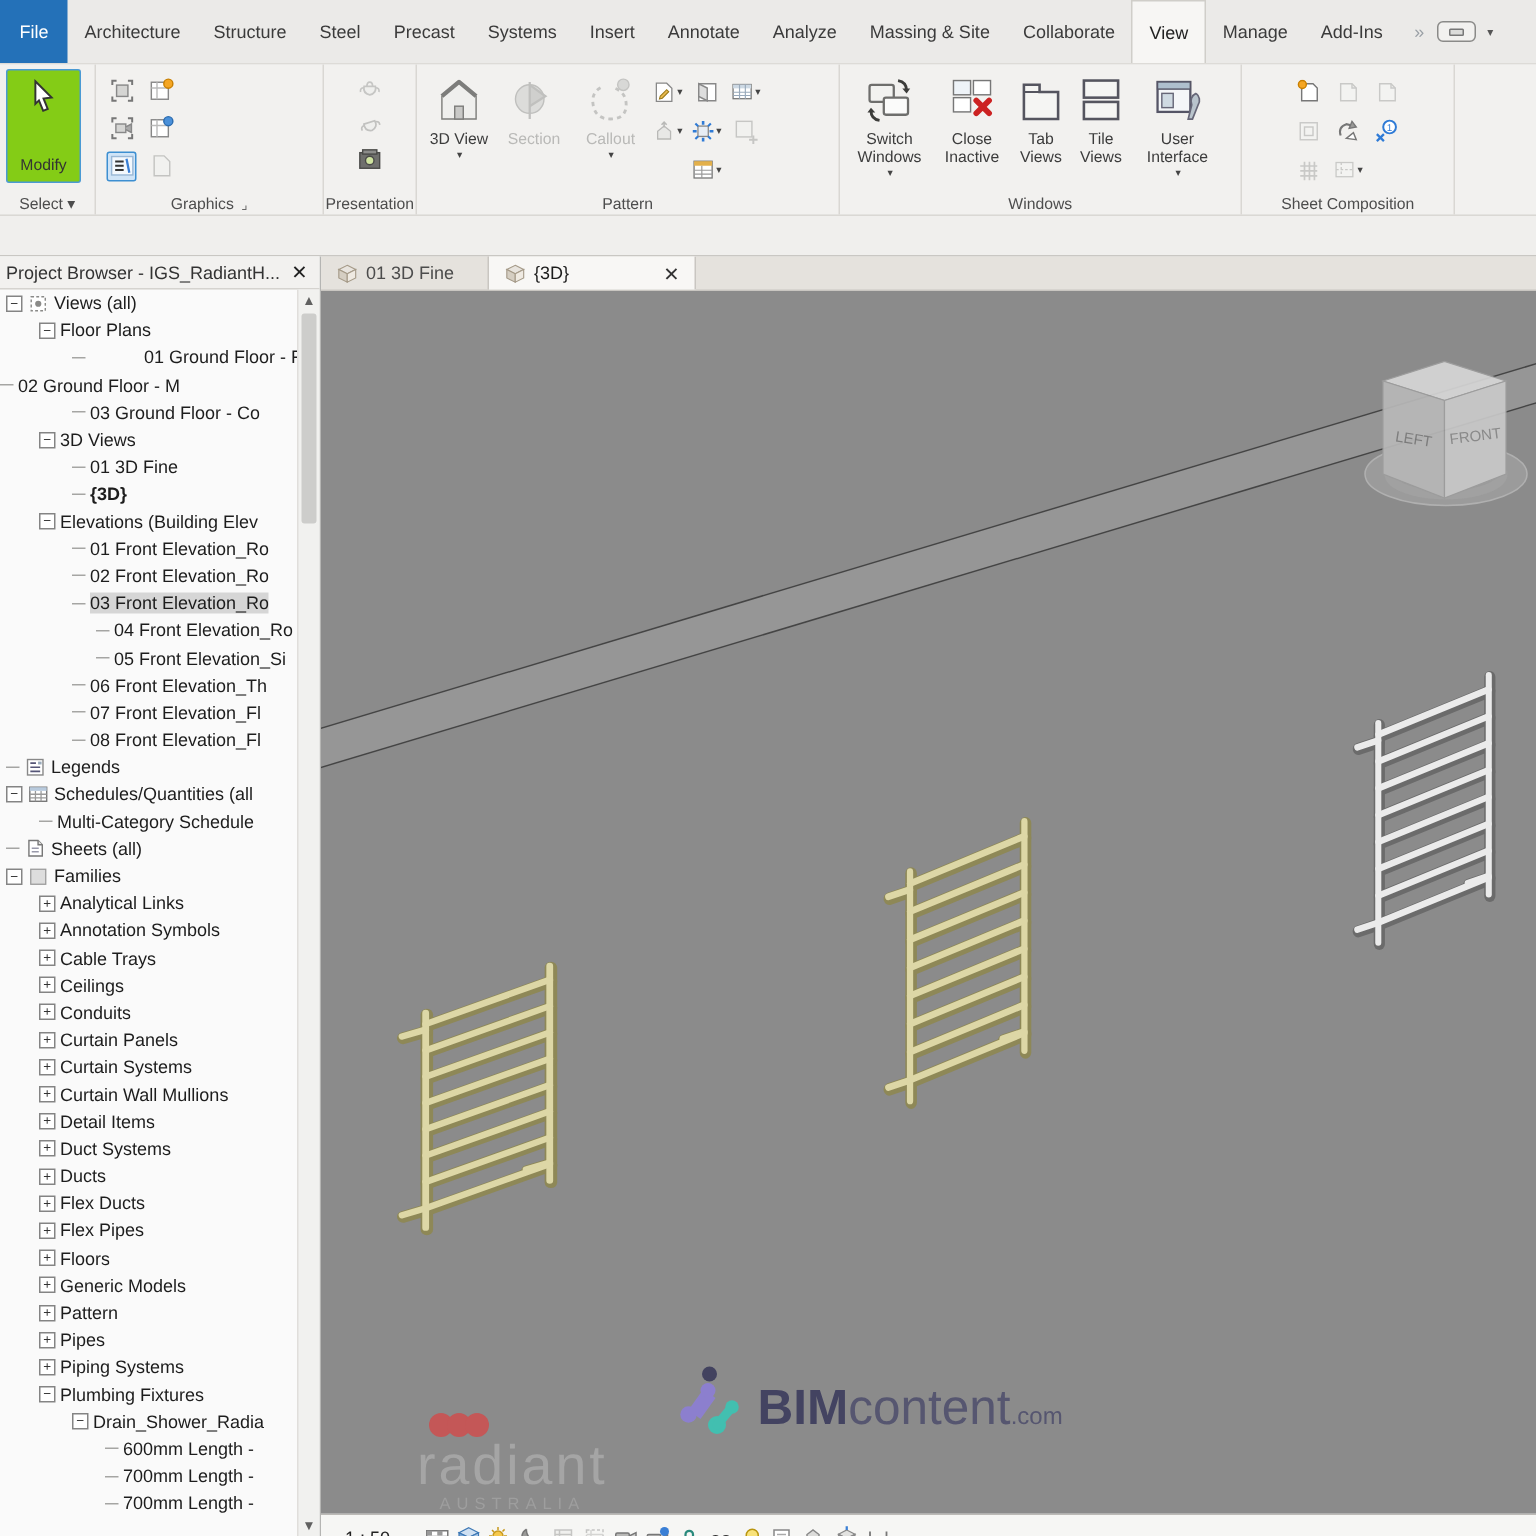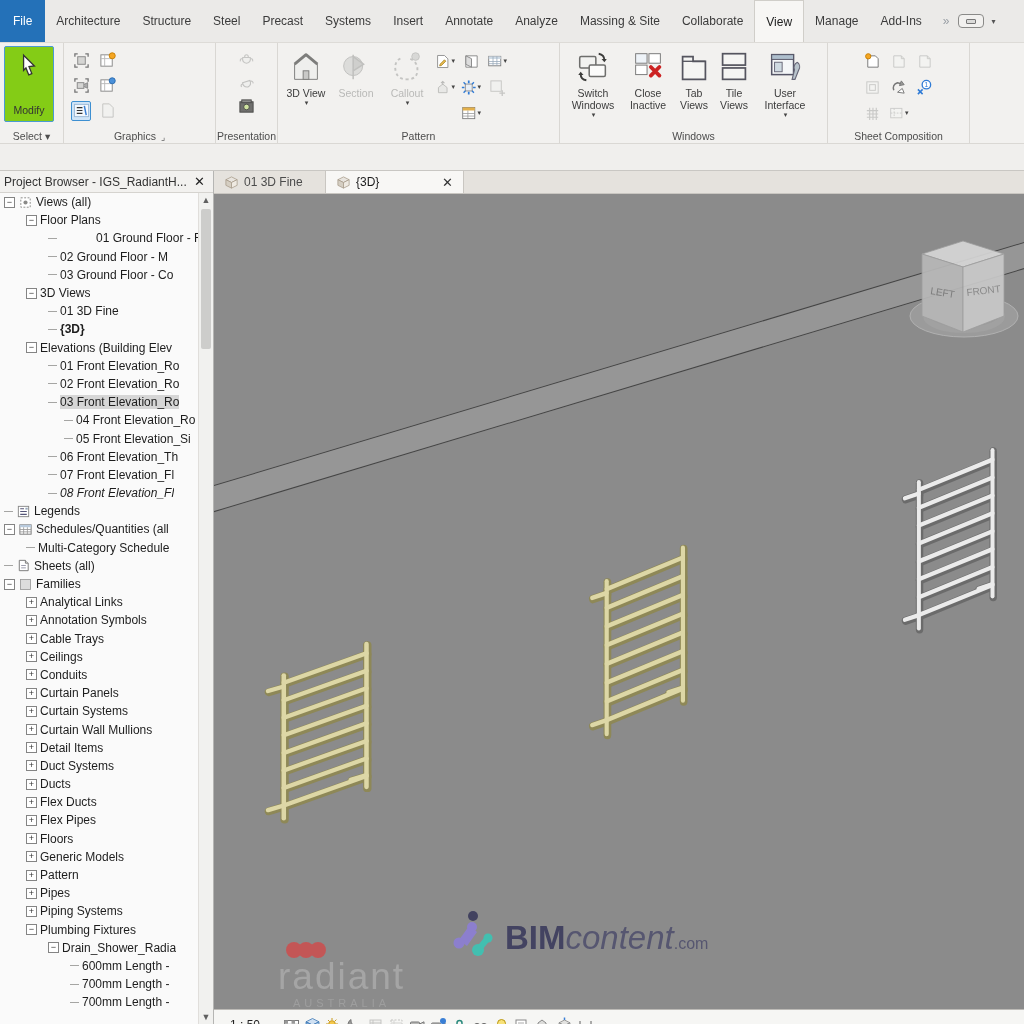--- a/index.html
+++ b/index.html
@@ -81,21 +81,21 @@
   
   #wm-radiant { position:absolute; left:64px; top:748px; z-index:2; opacity:.8; }
   #wm-radiant .dots { display:flex; margin-left:8px; }
   #wm-radiant .dots i { width:16px; height:16px; border-radius:50%; background:#d24a4a; margin-right:-4px; }
   #wm-radiant .word { font-size:37px; font-weight:300; color:#b2b2b2; letter-spacing:2px; line-height:1.0; opacity:.85; }
   #wm-radiant .sub { font-size:11px; letter-spacing:4px; color:#a9a9a9; text-align:center; opacity:.8; margin-top:2px; }
   #wm-bim { position:absolute; left:237px; top:716px; z-index:2; display:flex; align-items:flex-end; gap:10px; opacity:.92; }
   #wm-bim .micon { width:44px; height:48px; }
   #wm-bim .btext { font-size:33px; line-height:1; padding-bottom:4px; }
   #wm-bim .b1 { font-weight:bold; color:#3d3d5e;text-align:center; }
-  #wm-bim .b2 { font-weight:300; color:#52526e;font-style:italic; }
+  #wm-bim .b2 { font-weight:300; color:#52526e; }
   #wm-bim .b3 { font-size:16px; color:#52526e; }
 
   
   #statusbar { height:31px; background:#f6f6f4; border-top:1px solid #bcbab6; display:flex; align-items:center; padding-left:16px; }
   #scale-label { font-size:12px; color:#222; margin-right:22px; }
   .sbico { width:19px; height:19px; display:inline-flex; align-items:center; justify-content:center; cursor:pointer; }
   .sbico svg { width:17px; height:17px; }
   #sb-collapse { font-size:13px; color:#444; margin-left:6px; cursor:pointer; }
 </style>
 </head>
@@ -411,21 +411,21 @@
             <span class="lbl">Views (all)</span>
           </div>
           <div class="trow" style="padding-left: 26px;">
             <span class="exp">−</span>
             <span class="lbl">Floor Plans</span>
           </div>
           <div class="trow" style="padding-left: 48px; gap: 36px;">
             <span class="stub"></span>
             <span class="lbl">01 Ground Floor - Fir</span>
           </div>
-          <div class="trow" style="padding-left: 48px;">
+          <div class="trow" style="">
             <span class="stub"></span>
             <span class="lbl">02 Ground Floor - M</span>
           </div>
           <div class="trow" style="padding-left: 48px;">
             <span class="stub"></span>
             <span class="lbl">03 Ground Floor - Co</span>
           </div>
           <div class="trow" style="padding-left: 26px;">
             <span class="exp">−</span>
             <span class="lbl">3D Views</span>
@@ -463,21 +463,21 @@
             <span class="lbl">05 Front Elevation_Si</span>
           </div>
           <div class="trow" style="padding-left: 48px;">
             <span class="stub"></span>
             <span class="lbl">06 Front Elevation_Th</span>
           </div>
           <div class="trow" style="padding-left: 48px;">
             <span class="stub"></span>
             <span class="lbl">07 Front Elevation_Fl</span>
           </div>
-          <div class="trow" style="padding-left: 48px; font-style: italic;">
+          <div class="trow" style="padding-left: 48px;">
             <span class="stub"></span>
             <span class="lbl">08 Front Elevation_Fl</span>
           </div>
           <div class="trow" style="padding-left: 4px;">
             <span class="stub"></span>
             <span class="ticon"><svg viewBox="0 0 16 16">
                 <rect x="2.5" y="2.5" width="11" height="11" fill="#fff" stroke="#888"></rect>
                 <path d="M4.5 5 h4 M4.5 8 h7 M4.5 11 h7" stroke="#557" stroke-width="1.2"></path>
                 <rect x="10" y="4" width="2.5" height="2" fill="#9ab"></rect>
               </svg></span>

